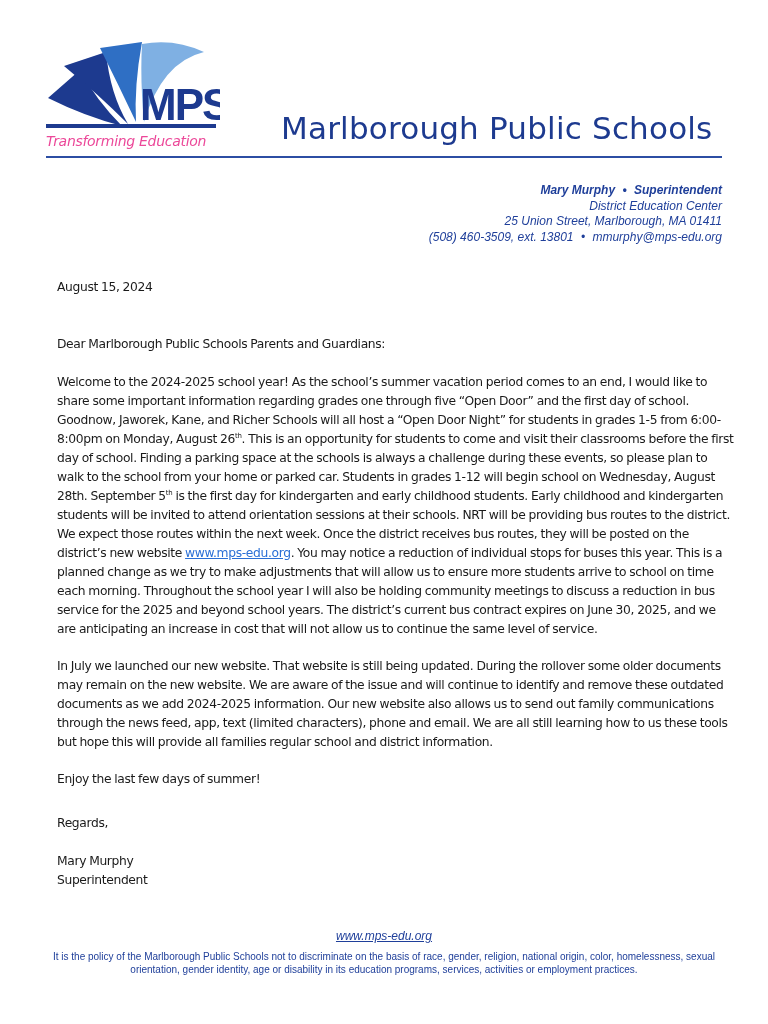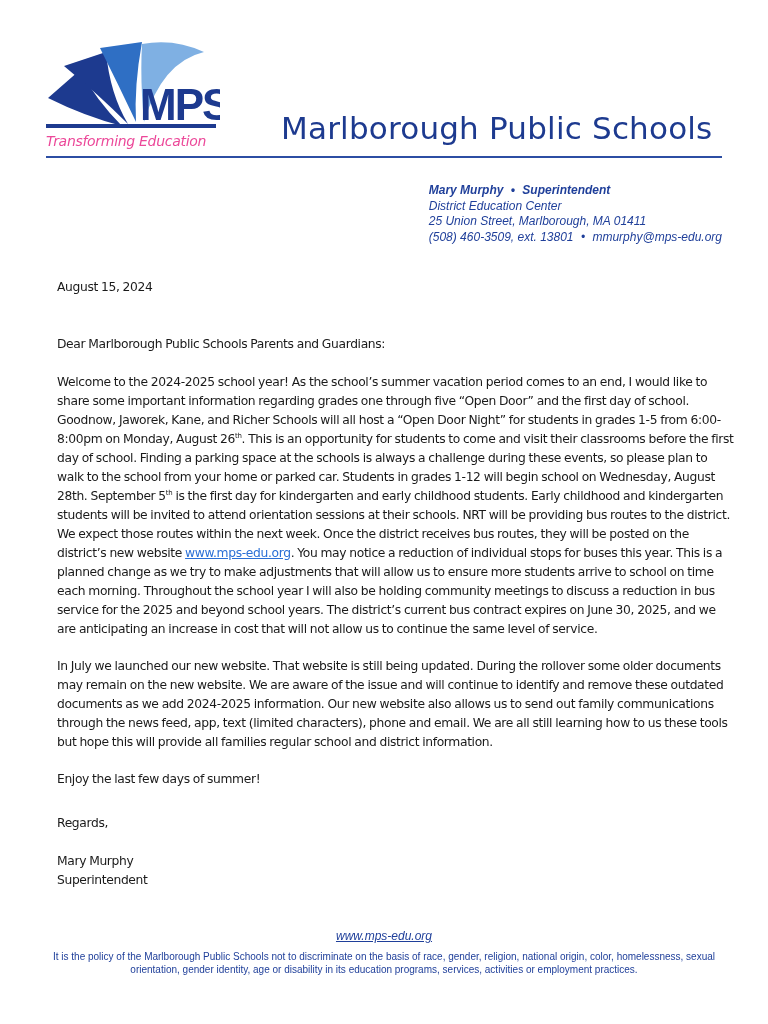--- a/index.html
+++ b/index.html
@@ -9,21 +9,21 @@
   
   .logo { position: absolute; left: 44px; top: 40px; width: 176px; height: 118px; }
   .logo svg { display: block; }
   .logo-tagline { position: absolute; left: 2px; top: 93px; font-family: "DejaVu Sans", sans-serif; font-size: 14px; color: #ec4899; letter-spacing: -0.3px; white-space: nowrap; font-style: italic; }
 
   
   .org-title { position: absolute; left: 273px; top: 110px; font-family: "DejaVu Sans", sans-serif; font-size: 31px; color: #1d3a8f; white-space: nowrap; letter-spacing: 0.2px; margin-left: 8px; }
   .header-rule { position: absolute; left: 46px; top: 156px; width: 676px; height: 2px; background: #2c4ea3; }
 
   
-  .contact { position: absolute; right: 46px; top: 183px; text-align: left; font-style: italic; color: #1f3f9a; font-size: 12px; line-height: 15.5px; }
+  .contact { position: absolute; right: 46px; top: 183px; text-align: right; font-style: italic; color: #1f3f9a; font-size: 12px; line-height: 15.5px; }
   .contact .name-line { font-weight: bold; }
   .contact .bullet { margin: 0 4px; }
 
   
   .letter { position: absolute; left: 45px; top: 278px; width: 680px; font-family: "DejaVu Sans", sans-serif; font-size: 12.3px; line-height: 19px; color: #1a1a1a; letter-spacing: -0.35px; word-spacing: -0.5px; margin-left: 12px; }
   .letter p { margin: 0; }
   .date { margin-bottom: 38px !important; }
   .salutation { margin-bottom: 19px !important; }
   .para { margin-bottom: 18px !important; }
   .letter a { color: #2a6fd6; text-decoration: underline; }

